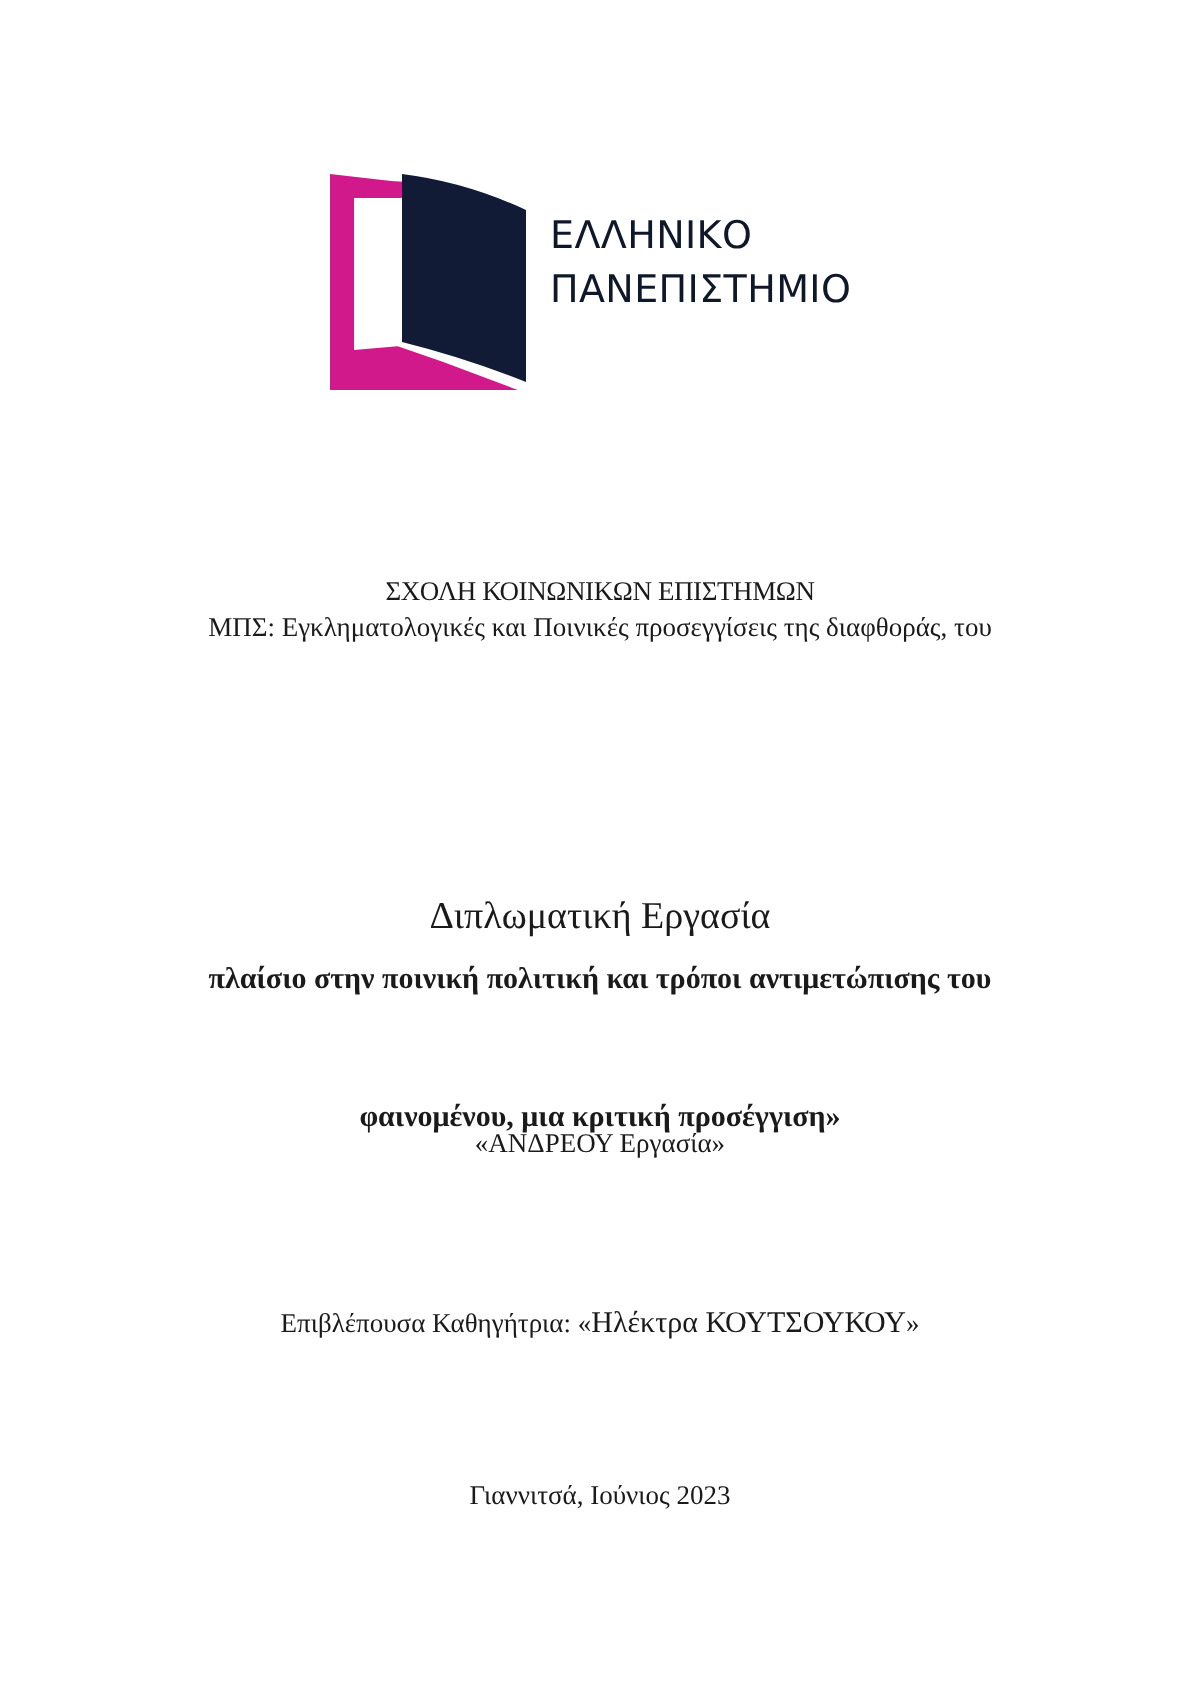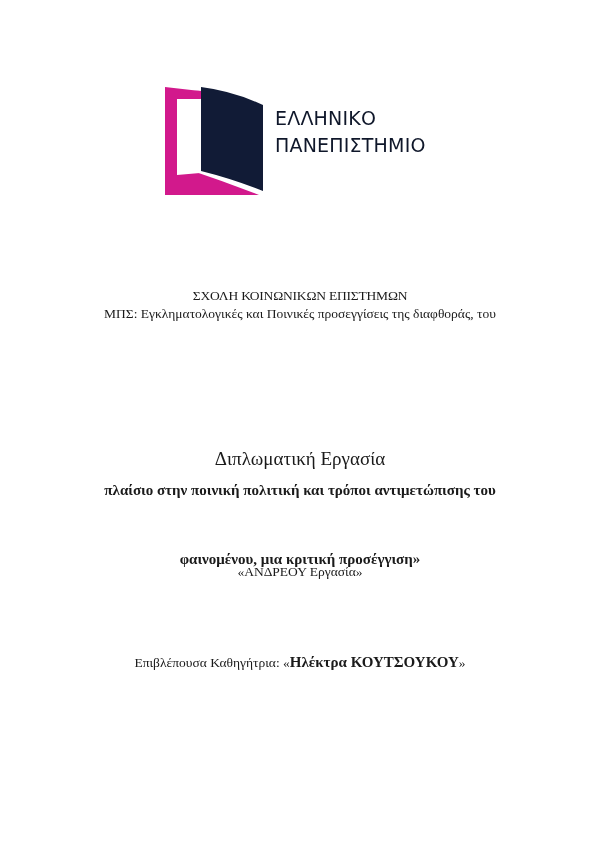--- a/index.html
+++ b/index.html
@@ -18,21 +18,21 @@
   .school { top: 288px; font-size: 13.5px; letter-spacing: -0.2px; }
   .program1 { top: 306px; font-size: 13.5px; text-align: center; }
   .program2 { top: 348px; font-size: 13.5px; }
   .doctype { top: 448px; font-size: 19px; }
   .title { font-weight: bold; font-size: 15px; }
   .title1 { top: 461px; }
   .title2 { top: 482px; text-align: center; }
   .title3 { top: 503px; margin-top: 48px; }
   .author { top: 564px; font-size: 13.5px; }
   .supervisor { top: 654px; font-size: 13.5px; }
-  .supervisor .name { font-weight: bold; font-size: 15px; }
+  .supervisor .name { font-weight: normal; font-size: 15px; }
   .place { top: 740px; font-size: 13.5px; }
 </style>
 </head>
 <body>
 
 <div class="page">
 
   <div class="logo">
     <svg width="105" height="112" viewBox="0 0 105 112">
 
@@ -59,14 +59,15 @@
 
   <div class="line title title2">πλαίσιο στην ποινική πολιτική και τρόποι αντιμετώπισης του</div>
   <div class="line title title3">φαινομένου, μια κριτική προσέγγιση»</div>
 
   <div class="line author">«ΑΝΔΡΕΟΥ Εργασία»</div>
 
   <div class="line supervisor">
     <span>Επιβλέπουσα Καθηγήτρια: «</span><span class="name">Ηλέκτρα ΚΟΥΤΣΟΥΚΟΥ</span><span>»</span>
   </div>
 
+  <div class="line place">Γιαννιτσά, Ιούνιος 2023</div>
 
 </div>
 
 </body></html>

